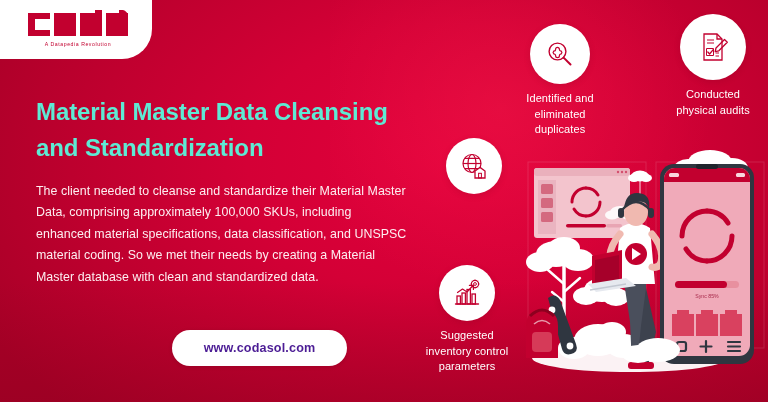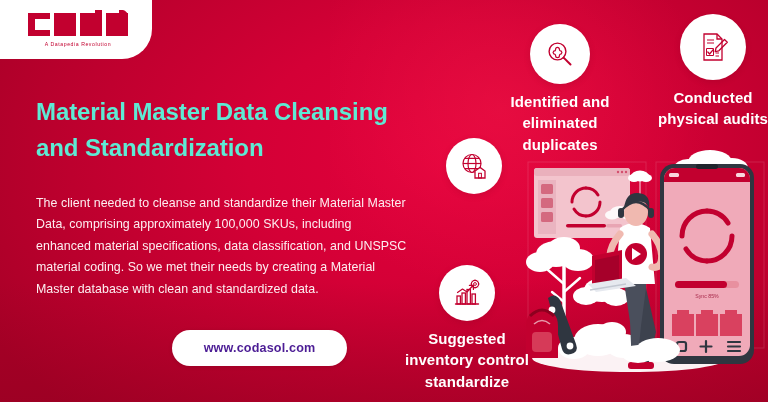--- a/index.html
+++ b/index.html
@@ -45,21 +45,21 @@
     font-family:"Liberation Sans", sans-serif;
   }
 
   
   .content { position:absolute; left:36px; top:94px; width:372px; z-index:5; }
   .headline {
     font-size:24px; font-weight:bold; color:#5eead4;
     line-height:1.48; letter-spacing:-0.1px;
   }
   .body-copy {
-    margin-top:28px; font-size:12.4px; color:#fdeef1;
+    margin-top:16px; font-size:12.4px; color:#fdeef1;
     line-height:1.73; letter-spacing:0.05px;
   }
 
   
   .url-pill {
     position:absolute; left:172px; top:330px;
     width:175px; height:36px; border-radius:18px;
     background:#ffffff; color:#4c1d95;
     display:flex; align-items:center; justify-content:center;
     font-size:12.6px; font-weight:bold; letter-spacing:0.15px;
@@ -67,22 +67,22 @@
   }
 
   
   .feature { position:absolute; z-index:8; text-align:center; }
   .f-circle {
     border-radius:50%; background:#ffffff; margin:0 auto;
     display:flex; align-items:center; justify-content:center;
     box-shadow:0 2px 6px rgba(110,0,25,0.18);
   }
   .f-label {
-    margin-top:7px; color:#ffffff; font-size:15px;
-    line-height:1.42; letter-spacing:0.1px; white-space:pre-line;font-weight:bold;
+    margin-top:7px; color:#ffffff; font-size:11px;
+    line-height:1.42; letter-spacing:0.1px; white-space:pre-line;
   }
 
   #feat-dup     { left:498px; top:24px;  width:124px; }
   #feat-dup .f-circle   { width:60px; height:60px; }
   #feat-audit   { left:648px; top:14px;  width:130px; }
   #feat-audit .f-circle { width:66px; height:66px; }
   #feat-visual  { left:412px; top:138px; width:124px; }
   #feat-visual .f-circle{ width:56px; height:56px; }
   #feat-inv     { left:404px; top:265px; width:126px; }
   #feat-inv .f-circle   { width:56px; height:56px; }
@@ -178,21 +178,21 @@
       <rect x="20" y="16" width="3.4" height="10"></rect>
       <path d="M5.5 14.5 l5 -3.5 l4.5 3 l6 -6.5" stroke-width="1.2" stroke-linecap="round" stroke-linejoin="round"></path>
       <path d="M17.4 7.4 h4 v4" stroke-width="1.2" stroke-linecap="round" stroke-linejoin="round"></path>
       <circle cx="23" cy="6" r="3.6" stroke-width="1.2"></circle>
       <circle cx="23" cy="6" r="1.4" stroke-width="1"></circle>
       <path d="M23 1.6 v1 M23 9.4 v1 M18.6 6 h1 M26.4 6 h1 M19.9 2.9 l0.7 0.7 M25.4 8.4 l0.7 0.7 M26.1 2.9 l-0.7 0.7 M20.6 8.4 l-0.7 0.7" stroke-width="1"></path>
     </svg>
   </div>
   <div class="f-label">Suggested
 inventory control
-standardize</div>
+parameters</div>
 </div>
 
 <div class="illus">
   <svg viewBox="0 0 248 252" preserveAspectRatio="xMidYMax meet">
     <defs>
       <clipPath id="phoneClip">
           <rect x="144" y="18" width="86" height="150" rx="11"></rect>
         </clipPath>
       <clipPath id="browserClip">
           <rect x="14" y="18" width="96" height="70" rx="3"></rect>

